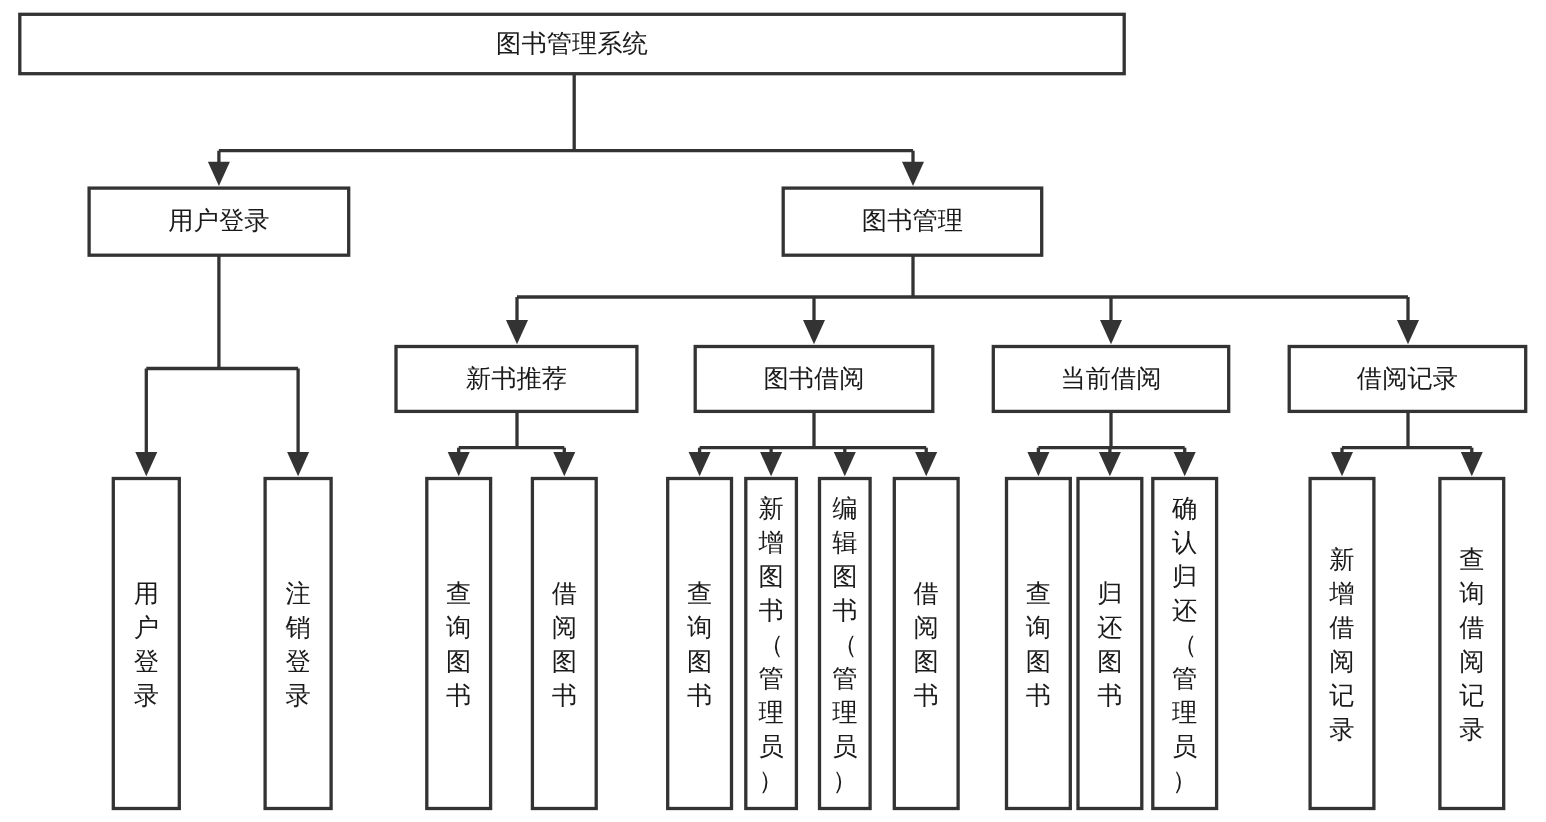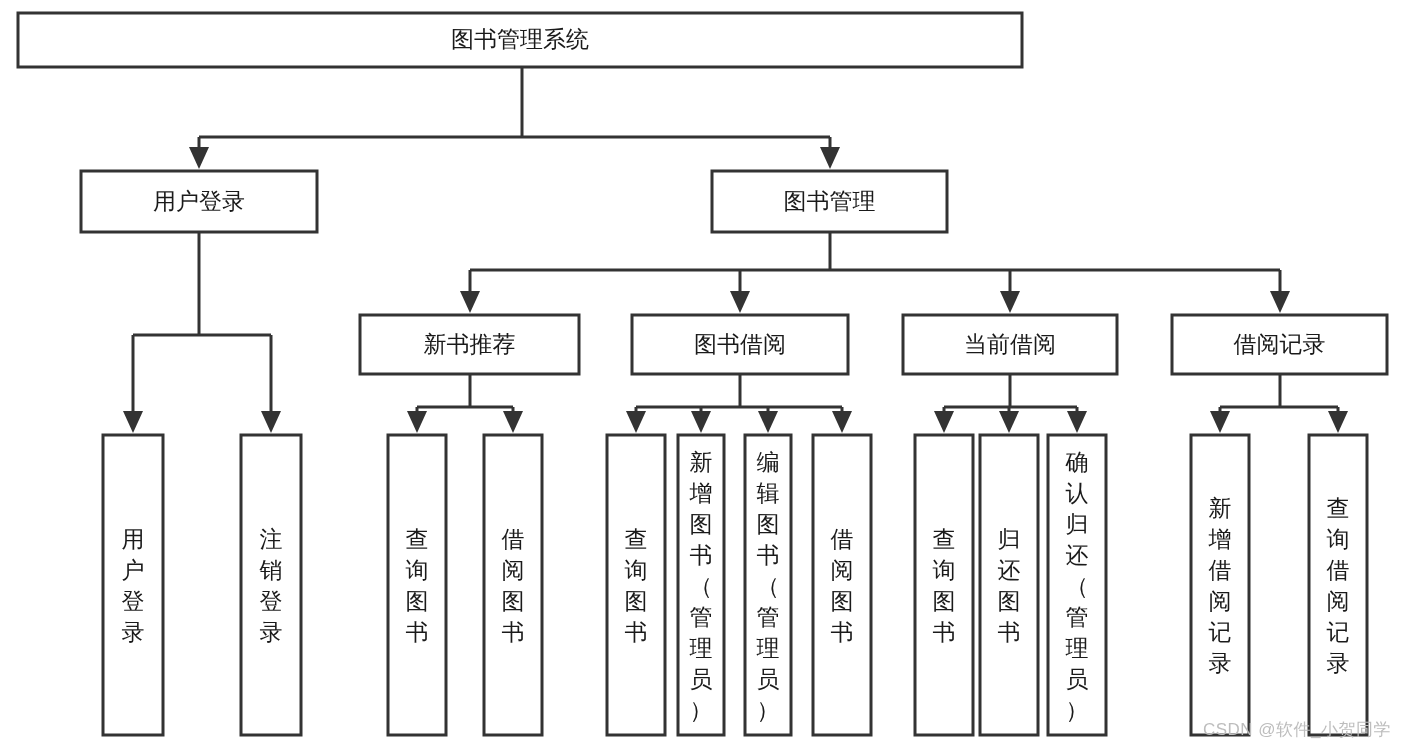--- a/index.html
+++ b/index.html
@@ -270,14 +270,13 @@
         <g>
           <rect x="1191" y="435" width="58" height="300" class="node-box"></rect>
           <text x="1220" class="node-label-vertical" y="516.18"><tspan x="1220" dy="0">新</tspan><tspan x="1220" dy="31">增</tspan><tspan x="1220" dy="31">借</tspan><tspan x="1220" dy="31">阅</tspan><tspan x="1220" dy="31">记</tspan><tspan x="1220" dy="31">录</tspan></text>
         </g>
         <g>
           <rect x="1309" y="435" width="58" height="300" class="node-box"></rect>
           <text x="1338" class="node-label-vertical" y="516.18"><tspan x="1338" dy="0">查</tspan><tspan x="1338" dy="31">询</tspan><tspan x="1338" dy="31">借</tspan><tspan x="1338" dy="31">阅</tspan><tspan x="1338" dy="31">记</tspan><tspan x="1338" dy="31">录</tspan></text>
         </g>
       </g>
   </svg>
-  <div class="watermark">CSDN @软件_小贺同学</div>
 </div>
 
 </body></html>

